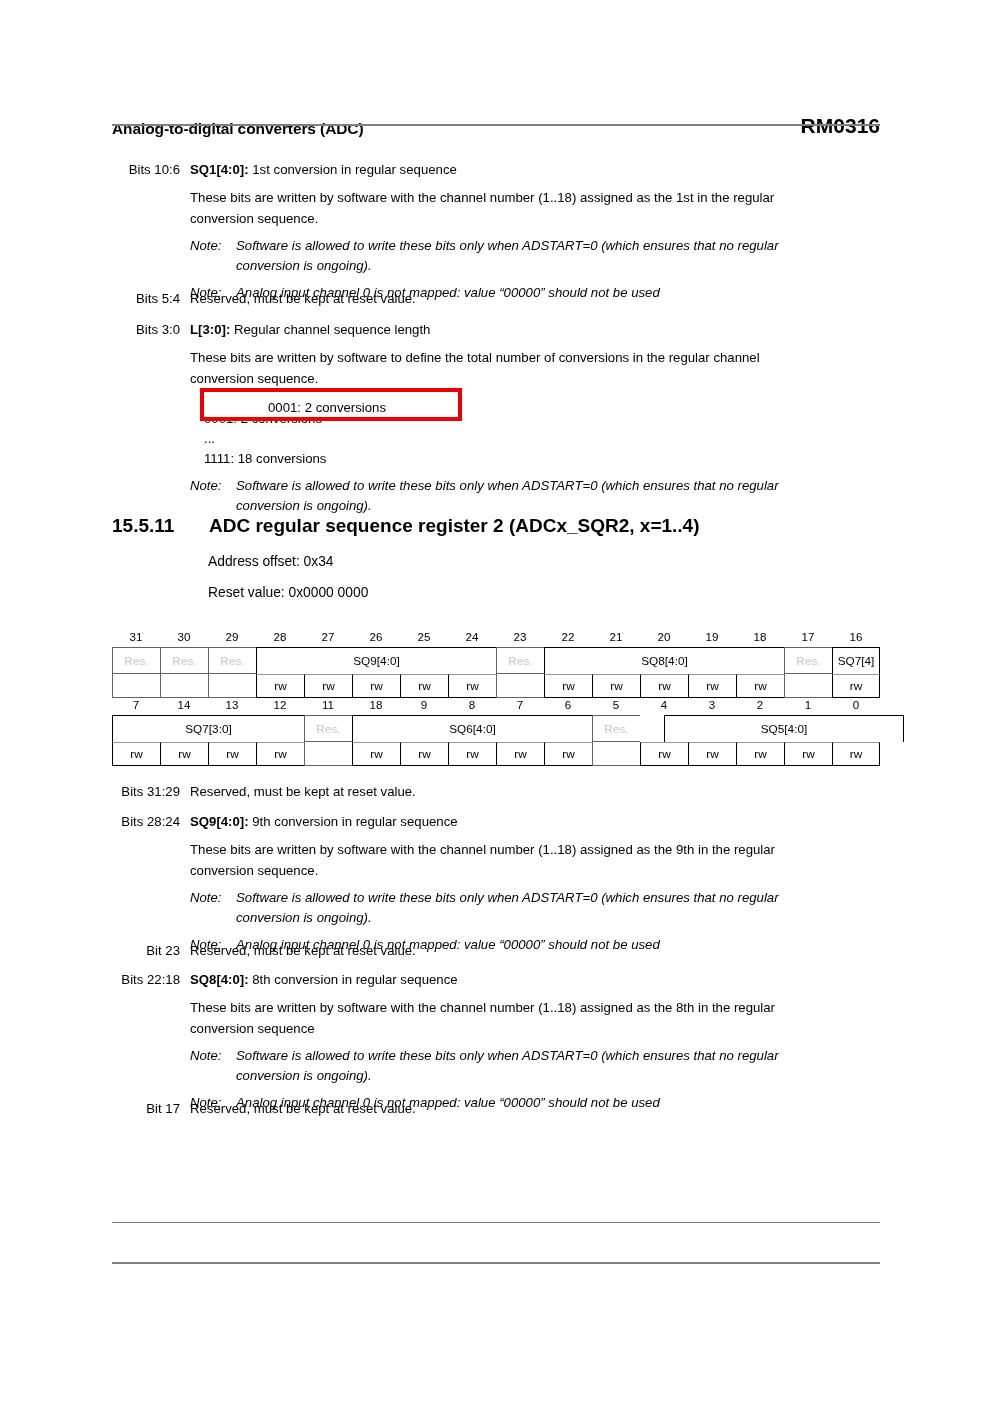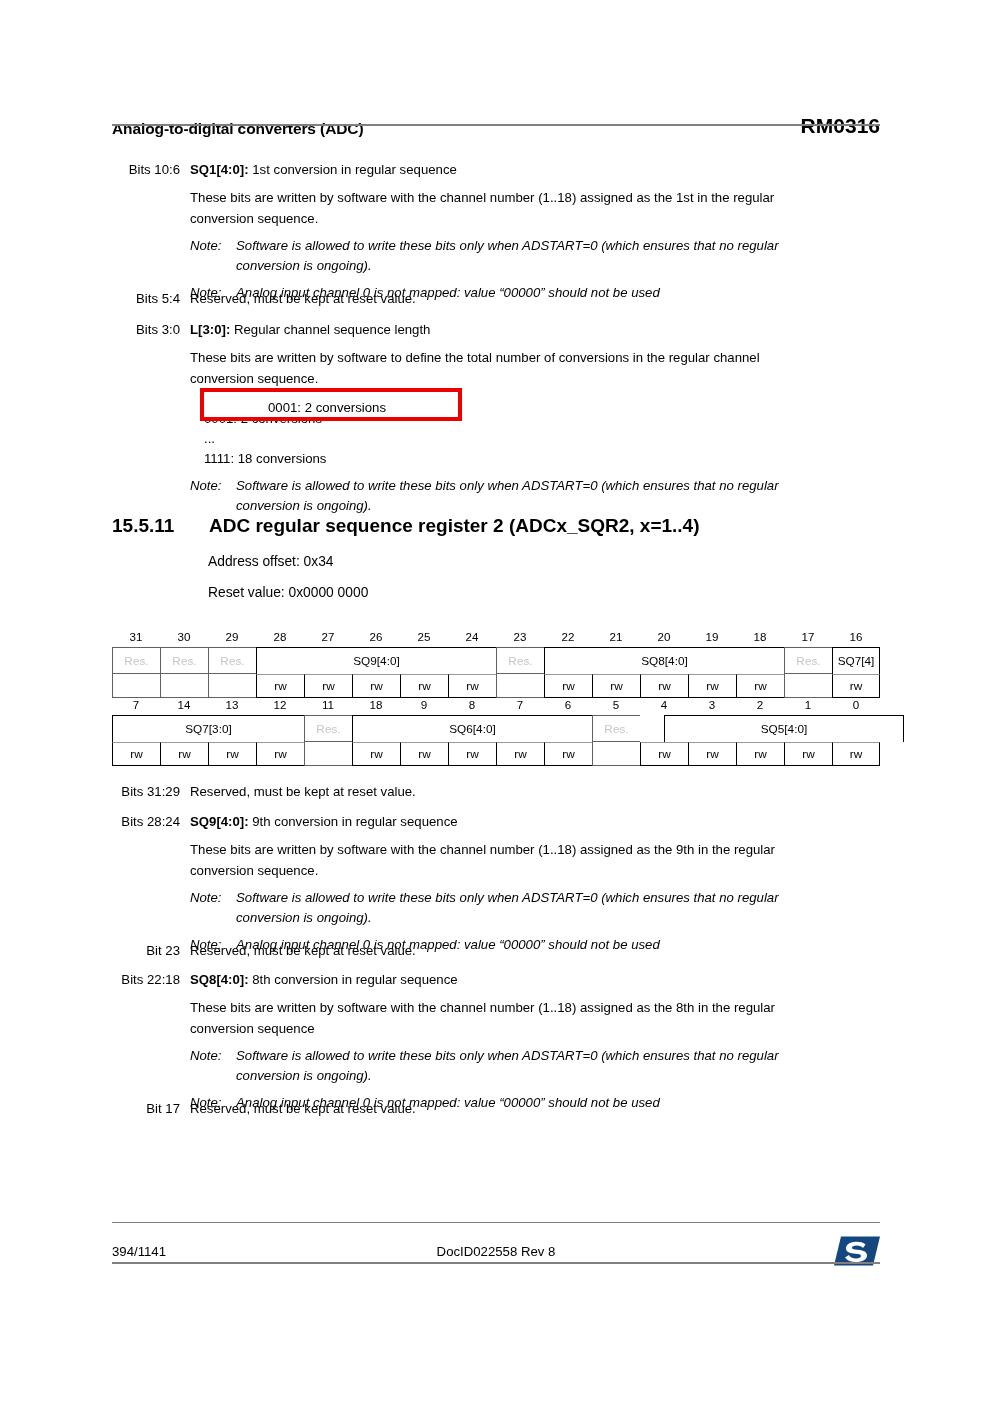--- a/index.html
+++ b/index.html
@@ -403,25 +403,15 @@
       </div>
     </div>
   </div>
 
   <div class="bits-block" style="left:112px; top:1099px;">
     <div class="bits-label">Bit 17</div>
     <div class="bits-body">Reserved, must be kept at reset value.</div>
   </div>
 
   <div class="footer-rule"></div>
-  <div class="footer">
-    <div class="footer-left">394/1141</div>
-    <div class="footer-center">DocID022558 Rev 8</div>
-    <div class="footer-right">
-      <svg class="st-logo" viewBox="0 0 92 66">
-        <path d="M14 4 L92 4 L78 62 L0 62 Z" fill="#14467f"></path>
-        <path d="M63 20 C58 15 48 14 40 15 C30 16 24 21 24 28 C24 34 30 37 39 38 L48 39 C52 39.5 54 41 54 43 C54 46 50 48 44 48 C37 48 32 45 30 41 L22 46 C26 52 34 55 44 55 C57 55 66 50 66 42 C66 36 61 32 51 31 L42 30 C38 29.5 36 28.5 36 26.5 C36 24 39 22 45 22 C51 22 56 24 58 27 Z" fill="#ffffff"></path>
-      </svg>
-    </div>
-  </div>
   <div class="footer-rule2"></div>
 
 </div>
 
 </body></html>

